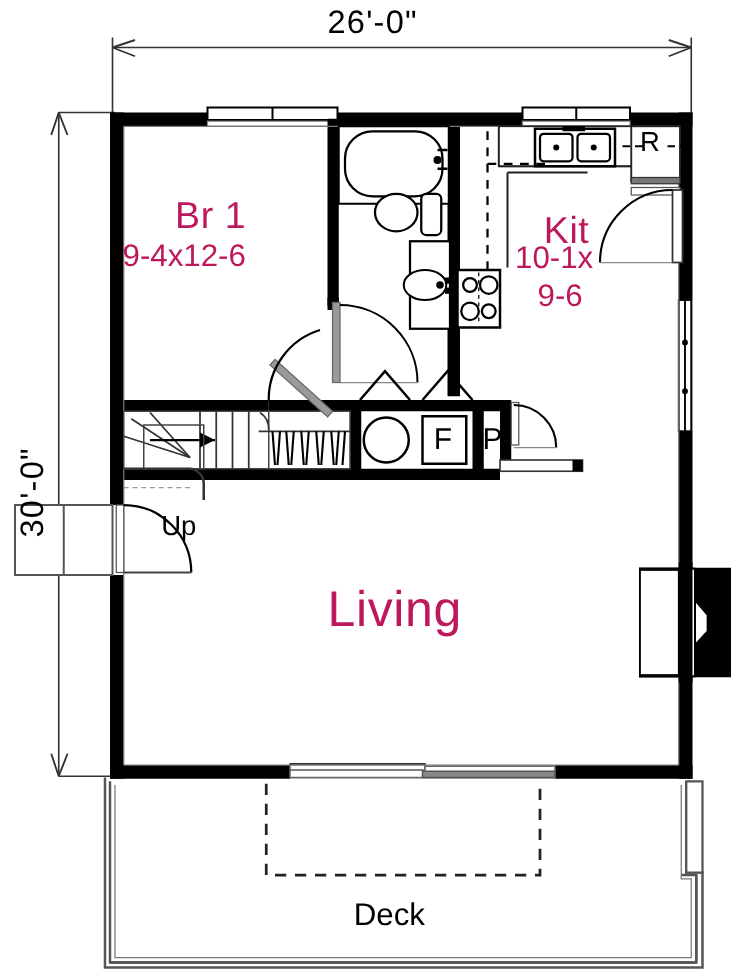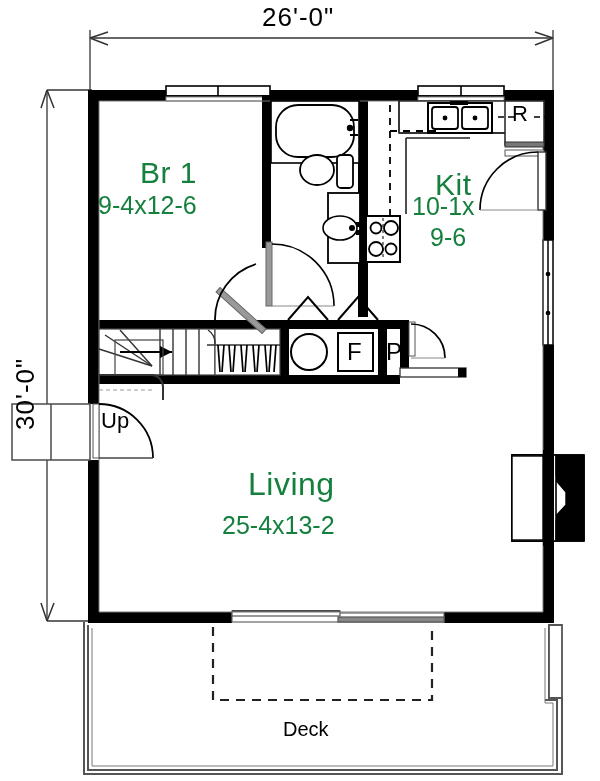--- a/index.html
+++ b/index.html
@@ -21,21 +21,21 @@
   #plan-svg {
     position: absolute;
     left: 0;
     top: 0;
     width: 600px;
     height: 781px;
     display: block;
   }
   .rm-label {
     position: absolute;
-    color: #15803d;
+    color: #be185d;
     font-family: "Liberation Sans", sans-serif;
     font-weight: 400;
     line-height: 1.02;
     white-space: nowrap;
     letter-spacing: 0.5px;
   }
   .rm-name {
     font-size: 30px;
   }
   .rm-dim {
@@ -57,21 +57,21 @@
     white-space: nowrap;
     letter-spacing: 1px;
   }
   .dim-text.vertical {
     transform-origin: 0 0;
     transform: rotate(-90deg);
   }
   .deck-label {
     position: absolute;
     color: #000;
-    font-size: 20px;
+    font-size: 25px;
     font-family: "Liberation Sans", sans-serif;
     white-space: nowrap;
   }
   .up-label {
     position: absolute;
     color: #000;
     font-size: 22px;
     font-family: "Liberation Sans", sans-serif;
   }
 </style>
@@ -371,26 +371,25 @@
 
   <div class="dim-text vertical" style="left:10px; top:430px;">30'-0"</div>
 
   <div class="rm-label rm-name" style="left:140px; top:158px;">Br 1</div>
   <div class="rm-label rm-dim" style="left:98px; top:193px;text-align:right;">9-4x12-6</div>
 
   <div class="rm-label rm-name" style="left:435px; top:158px;margin-top:12px;">Kit</div>
   <div class="rm-label rm-dim" style="left:412px; top:194px;">10-1x</div>
   <div class="rm-label rm-dim" style="left:430px; top:225px;">9-6</div>
 
-  <div class="rm-label rm-name" style="left:248px; top:468px; font-size:32px;">Living</div>
-  <div class="rm-label rm-dim" style="left:222px; top:513px;">25-4x13-2</div>
+  <div class="rm-label rm-name" style="left:262px; top:468px; font-size:40px;">Living</div>
 
   <div class="deck-label" style="left:283px; top:718px;">Deck</div>
 
   <div class="small-glyph" style="left:512px; top:101px; font-size:22px;">R</div>
 
   <div class="small-glyph" style="left:347px; top:338px; font-size:24px;">F</div>
 
   <div class="small-glyph" style="left:386px; top:338px; font-size:24px;">P</div>
 
-  <div class="up-label" style="left:101px; top:408px;">Up</div>
+  <div class="up-label" style="left:101px; top:408px;padding-left:28px;">Up</div>
 
 </div>
 
 </body></html>

